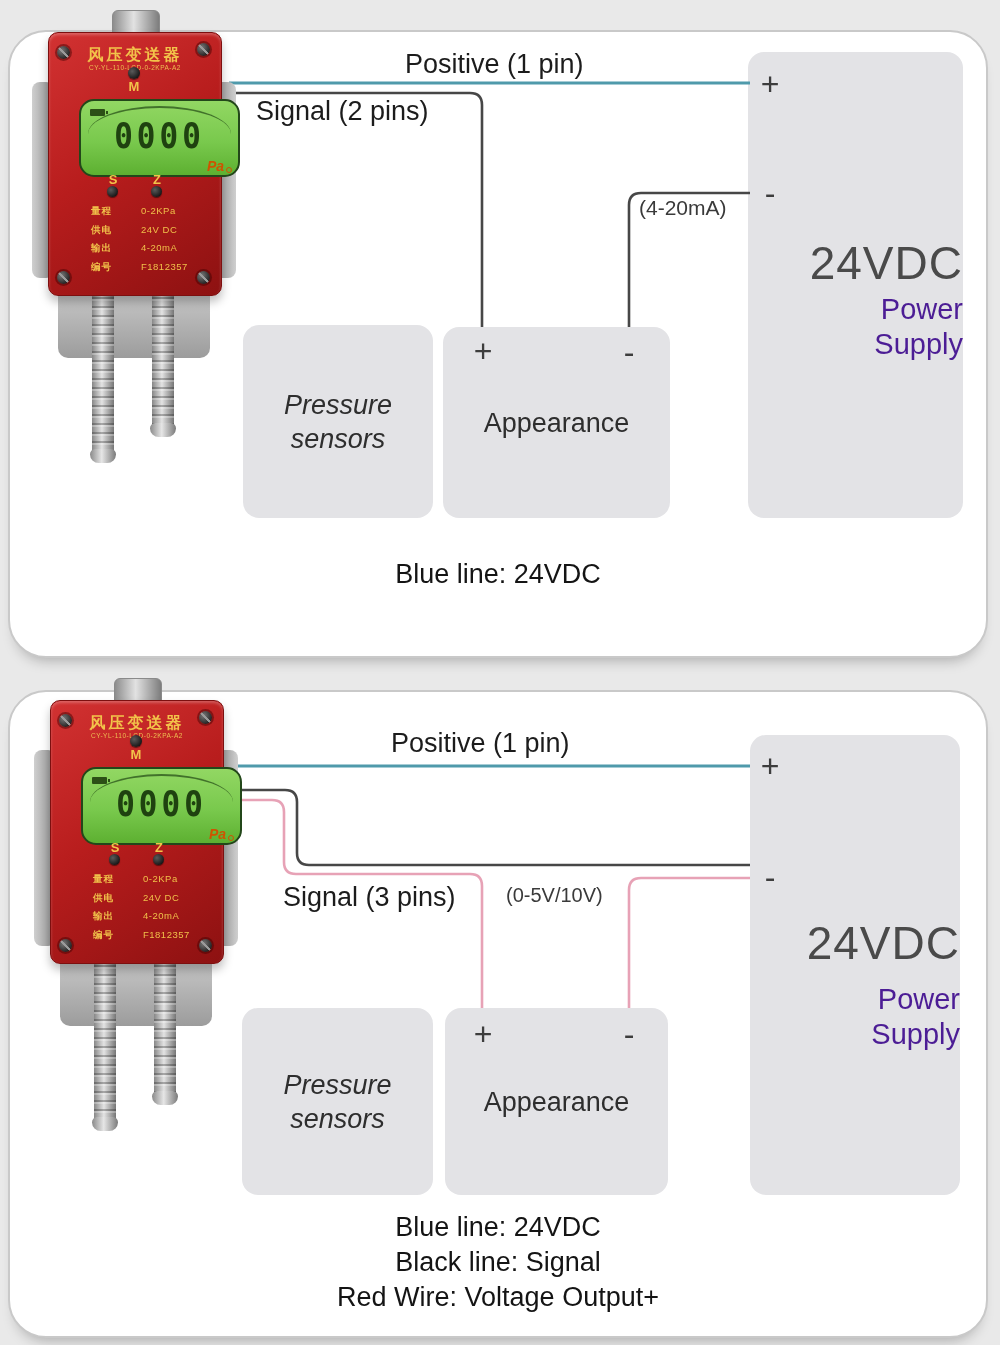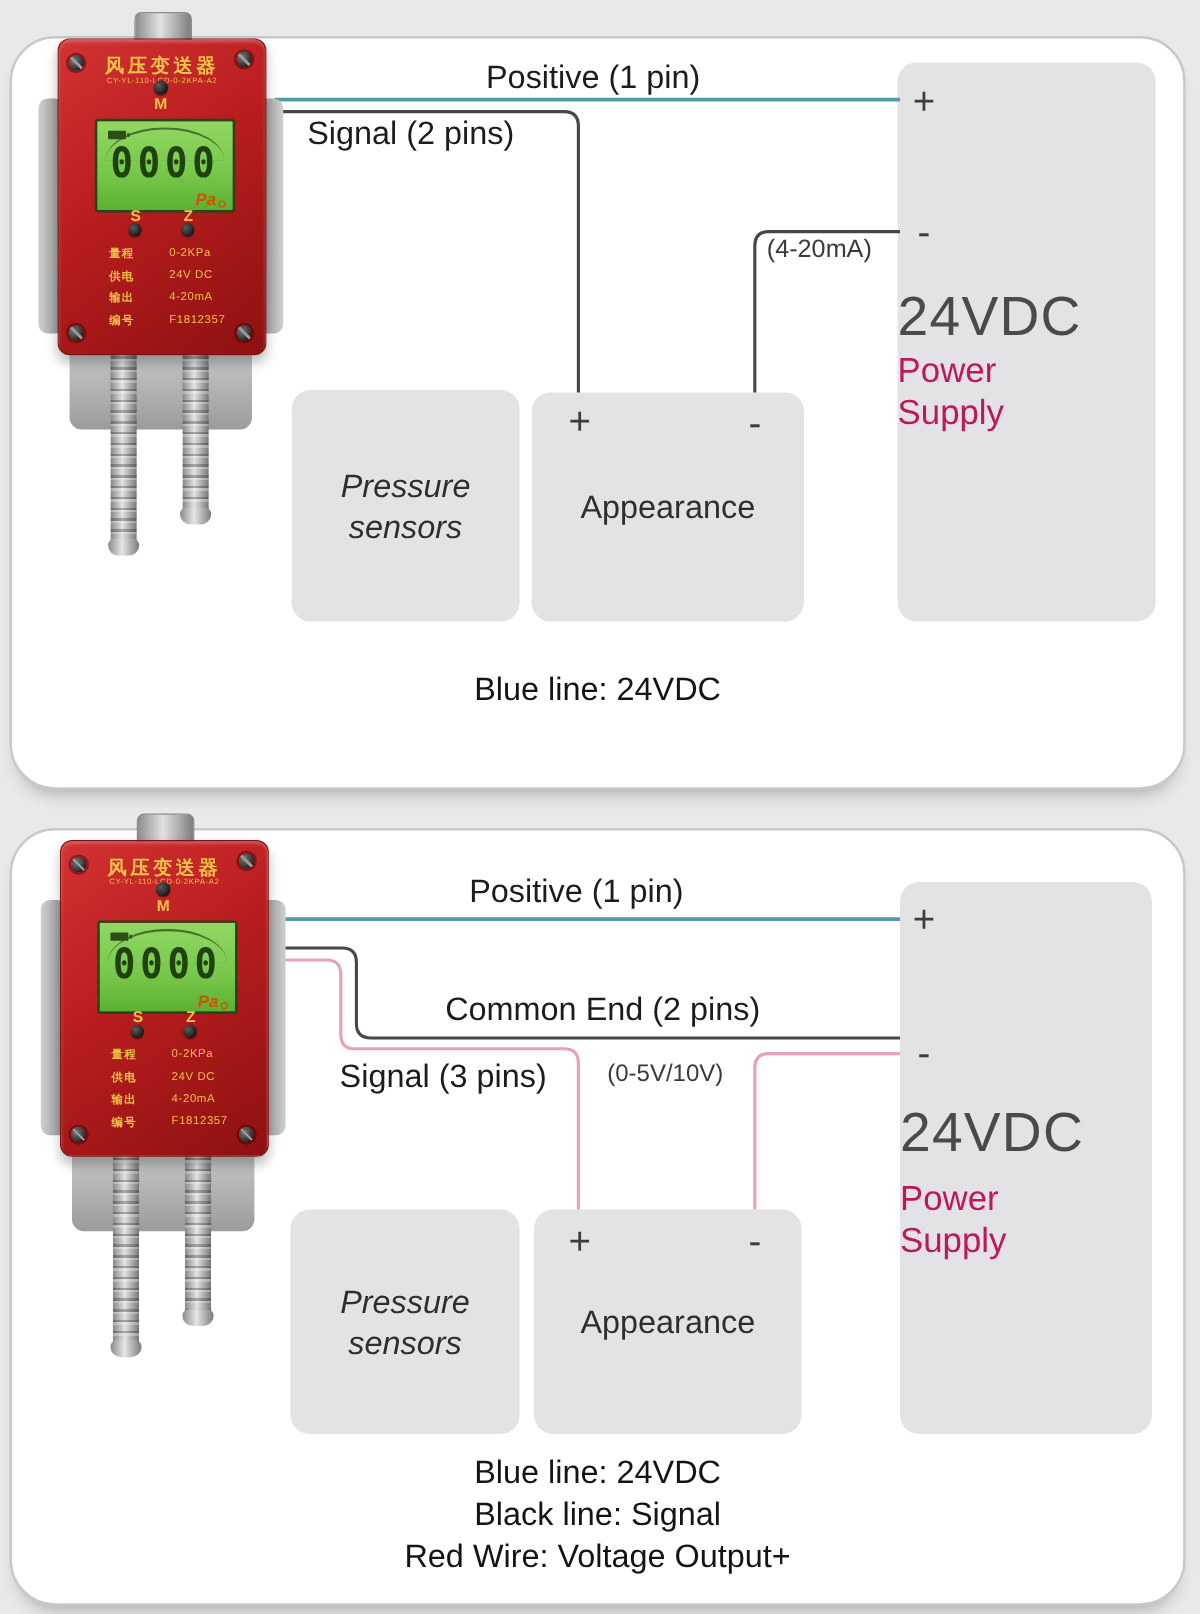--- a/index.html
+++ b/index.html
@@ -24,23 +24,23 @@
   .caption{position:absolute;z-index:4;width:980px;text-align:center;font-size:27px;
            font-weight:500;color:#141414;line-height:35px;}
 
   
   .gbox{position:absolute;z-index:2;background:var(--box-gray,#e3e3e6);border-radius:16px;
         display:flex;align-items:center;justify-content:center;text-align:center;}
   .gbox .blabel{font-size:27px;font-weight:500;color:#2e2e2e;line-height:34px;}
   .sensorbox .blabel{width:160px;font-style:italic;}
   .term{position:absolute;z-index:4;font-size:32px;font-weight:400;color:#3d3d3d;
         transform:translate(-50%,-50%);line-height:1;}
-  .psu-text{position:absolute;z-index:4;text-align:left;white-space:nowrap;}
+  .psu-text{position:absolute;z-index:4;text-align:right;white-space:nowrap;}
   .psu-voltage{font-size:46px;color:#4a4a4a;letter-spacing:1px;}
-  .psu-line{font-size:29px;font-weight:500;color:#be185d;}
+  .psu-line{font-size:29px;font-weight:500;color:#4c1d95;}
 
   
   .dev{position:absolute;width:208px;height:455px;z-index:5;}
   .dev-connector{position:absolute;left:82px;top:0;width:46px;height:30px;border-radius:6px;
     background:linear-gradient(90deg,#8d8d8d,#e2e2e2 45%,#7d7d7d);border:1px solid #8a8a8a;}
   .dev-neck{position:absolute;left:92px;top:27px;width:26px;height:10px;background:#ababab;}
   .dev-flange{position:absolute;top:72px;width:22px;height:196px;
     background:linear-gradient(90deg,#cfcfcf,#8e8e8e);border-radius:8px;}
   .dev-flange.left{left:2px;}
   .dev-flange.right{left:184px;background:linear-gradient(90deg,#8e8e8e,#cfcfcf);}
@@ -59,22 +59,22 @@
     box-shadow:0 0 0 2px rgba(60,0,0,.45);}
   .dev-btn{position:absolute;border-radius:50%;
     background:radial-gradient(circle at 35% 35%,#5a5a5a,#161616 75%);box-shadow:0 1px 1px rgba(0,0,0,.5);}
   .btn-m{left:79px;top:34px;width:12px;height:12px;}
   .btn-s{left:58px;top:153px;width:11px;height:11px;}
   .btn-z{left:102px;top:153px;width:11px;height:11px;}
   .key-label{position:absolute;width:30px;text-align:center;font-size:13px;font-weight:bold;color:#f2c34a;}
   .lab-m{left:70px;top:46px;}
   .lab-s{left:49px;top:139px;width:30px;}
   .lab-z{left:93px;top:139px;width:30px;}
-  .dev-lcd{position:absolute;left:30px;top:66px;width:113px;height:74px;border:2px solid #23471a;border-radius:3px;
-    background:linear-gradient(180deg,#92d763,var(--lcd-green,#79c94d) 55%,#5db031);overflow:hidden;}
+  .dev-lcd{position:absolute;left:30px;top:66px;width:113px;height:74px;border:2px solid #23471a;border-radius:15px;
+    background:linear-gradient(180deg,#92d763,var(--lcd-green,#79c94d) 55%,#5db031);overflow:hidden;padding-left:44px;}
   .lcd-arc{position:absolute;left:7px;right:7px;top:5px;height:26px;border-top:2px solid rgba(40,80,25,.75);
     border-radius:50% 50% 0 0 / 100% 100% 0 0;}
   .battery-icon{position:absolute;left:9px;top:8px;width:15px;height:7px;background:#2c4f16;border-radius:1px;}
   .battery-icon:after{content:"";position:absolute;right:-3px;top:2px;width:2px;height:3px;background:#2c4f16;}
   .lcd-digits{position:absolute;left:0;top:17px;width:100%;text-align:center;
     font-family:"DejaVu Sans Mono","Liberation Mono",monospace;font-weight:bold;font-size:31px;
     color:#1f4210;letter-spacing:4px;transform:scaleY(1.12);}
   .lcd-unit{position:absolute;right:6px;bottom:1px;font-size:14px;font-weight:bold;color:#cf5300;font-style:italic;}
   .lcd-unit:after{content:"";display:inline-block;width:4px;height:4px;border:1.5px solid #cf5300;
     border-radius:50%;margin-left:2px;vertical-align:-2px;}
@@ -132,21 +132,20 @@
   <div class="psu-text psu-voltage" style="left:750px;top:916px;width:210px;">24VDC</div>
   <div class="psu-text psu-line" style="left:750px;top:983px;width:210px;">Power</div>
   <div class="psu-text psu-line" style="left:750px;top:1018px;width:210px;">Supply</div>
 
   <div class="term" style="left:483px;top:1034px;">+</div>
   <div class="term" style="left:629px;top:1034px;">-</div>
   <div class="term" style="left:770px;top:766px;">+</div>
   <div class="term" style="left:770px;top:877px;">-</div>
 
   <div class="wlabel" style="left:391px;top:728px;">Positive (1 pin)</div>
-  <div class="wlabel" style="left:371px;top:826px;">Common End (2 pins)</div>
   <div class="wlabel" style="left:283px;top:882px;">Signal (3 pins)</div>
   <div class="wlabel small" style="left:506px;top:884px;font-size:20px;">(0-5V/10V)</div>
 
   <div class="caption" style="left:8px;top:1210px;">
     <div>Blue line: 24VDC</div>
     <div>Black line: Signal</div>
     <div>Red Wire: Voltage Output+</div>
   </div>
 
   <svg id="wires" width="1000" height="1345" viewBox="0 0 1000 1345">

